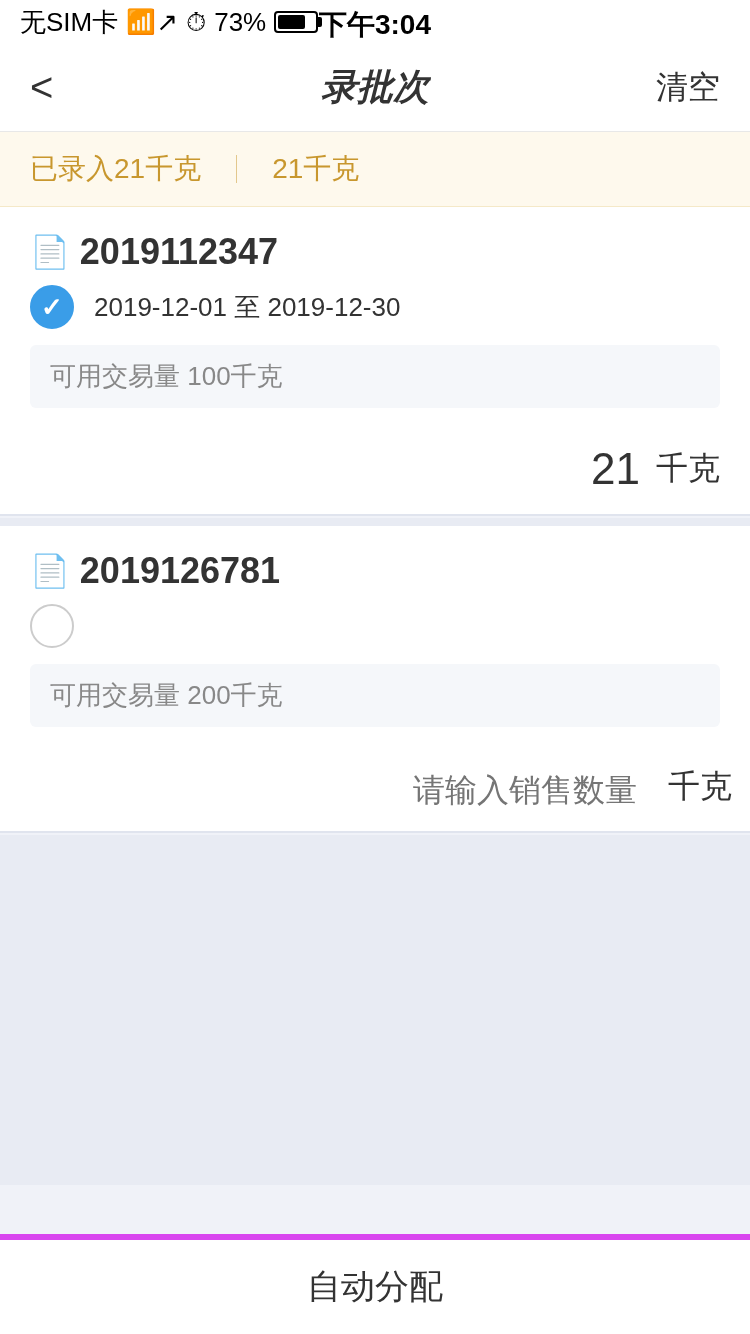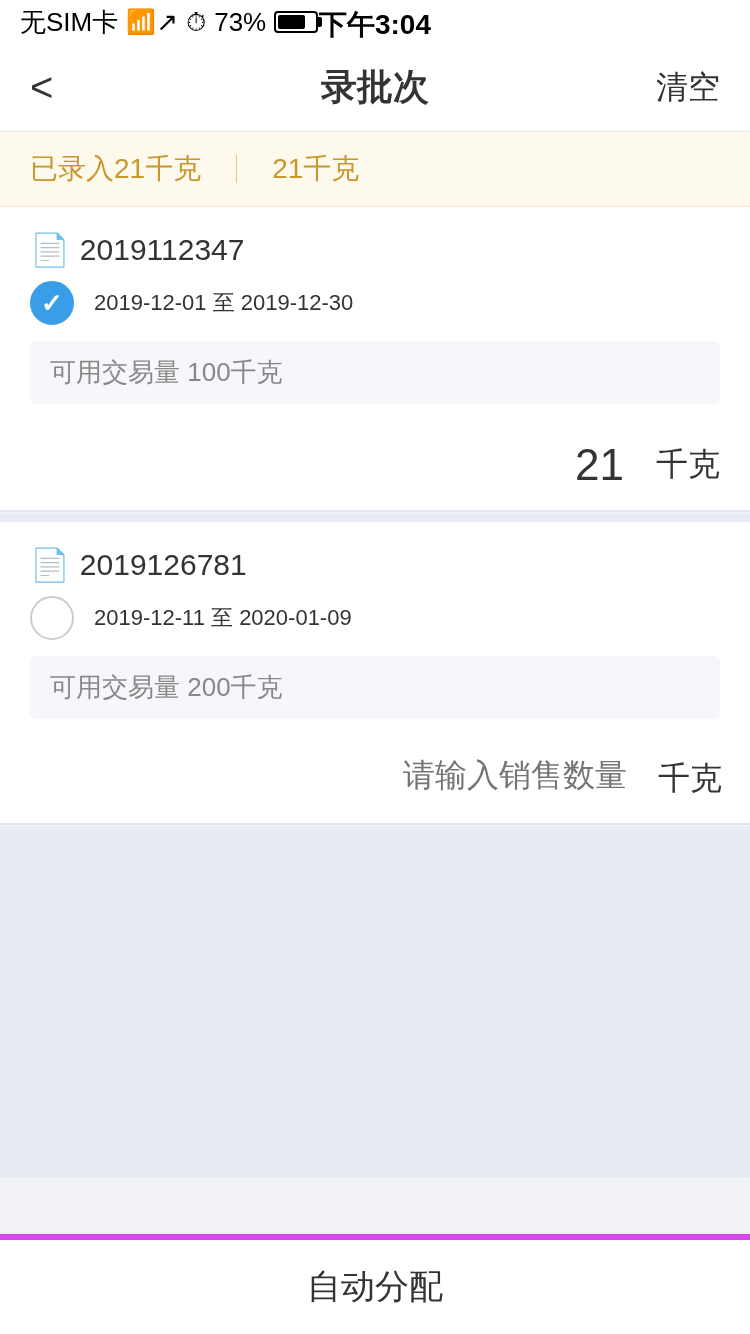--- a/index.html
+++ b/index.html
@@ -93,20 +93,21 @@
       cursor: pointer;
       width: 60px;
     }
     .nav-title {
       font-size: 36px;
       font-weight: 600;
       color: #333;
       position: absolute;
       left: 50%;
       transform: translateX(-50%);
+      font-style: italic;
     }
     .nav-clear {
       font-size: 32px;
       color: #333;
       cursor: pointer;
     }
 
     
     .info-banner {
       background: #fef9ed;
@@ -140,22 +141,22 @@
       padding: 24px 30px 8px 30px;
       display: flex;
       align-items: center;
       gap: 10px;
     }
     .batch-icon {
       font-size: 32px;
       color: #555;
     }
     .batch-number {
-      font-size: 30px;
-      font-weight: 400;
+      font-size: 36px;
+      font-weight: 700;
       color: #333;
       text-align: center;
     }
     .batch-row {
       padding: 4px 30px 8px 30px;
       display: flex;
       align-items: center;
       gap: 20px;
     }
     .checkbox-circle {
@@ -173,58 +174,58 @@
       background: #3a9de8;
       border-color: #3a9de8;
     }
     .checkbox-circle.checked::after {
       content: '✓';
       color: #fff;
       font-size: 26px;
       font-weight: bold;
     }
     .batch-date {
-      font-size: 22px;
+      font-size: 26px;
       color: #333;
     }
     .avail-row {
       margin: 8px 30px 16px 30px;
       background: #f5f7fa;
       border-radius: 6px;
       padding: 14px 20px;
       font-size: 26px;
       color: #888;
     }
 
     
     .amount-row {
       background: #fff;
       padding: 20px 30px;
       display: flex;
       align-items: center;
       justify-content: flex-end;
-      gap: 32px;
+      gap: 16px;
       border-bottom: 2px solid #e0e4ee;
     }
     .amount-value {
       font-size: 44px;
       font-weight: 500;
       color: #333;
     }
     .amount-unit {
       font-size: 32px;
       color: #333;
     }
 
     
     .input-row {
       background: #fff;
-      padding: 22px 28px;
-      display: flex;
-      align-items: flex-start;
+      padding: 22px 18px;
+      display: flex;
+      align-items: flex-end;
       justify-content: flex-end;
       gap: 16px;
       border-bottom: 2px solid #e0e4ee;
     }
     .qty-input {
       border: none;
       outline: none;
       font-size: 32px;
       color: #bbb;
       text-align: right;
@@ -333,21 +334,20 @@
 
 <div class="gray-spacer"></div>
 
 <div class="batch-card">
   <div class="batch-header">
     <span class="batch-icon">📄</span>
     <span class="batch-number">2019126781</span>
   </div>
   <div class="batch-row">
     <div class="checkbox-circle"></div>
-    <span class="batch-date">2019-12-11 至 2020-01-09</span>
   </div>
   <div class="avail-row">可用交易量 200千克</div>
 
   <div class="input-row">
     <input class="qty-input" type="number" placeholder="请输入销售数量" style="">
     <span class="unit-label">千克</span>
   </div>
 </div>
 
 <div class="content-spacer"></div>

